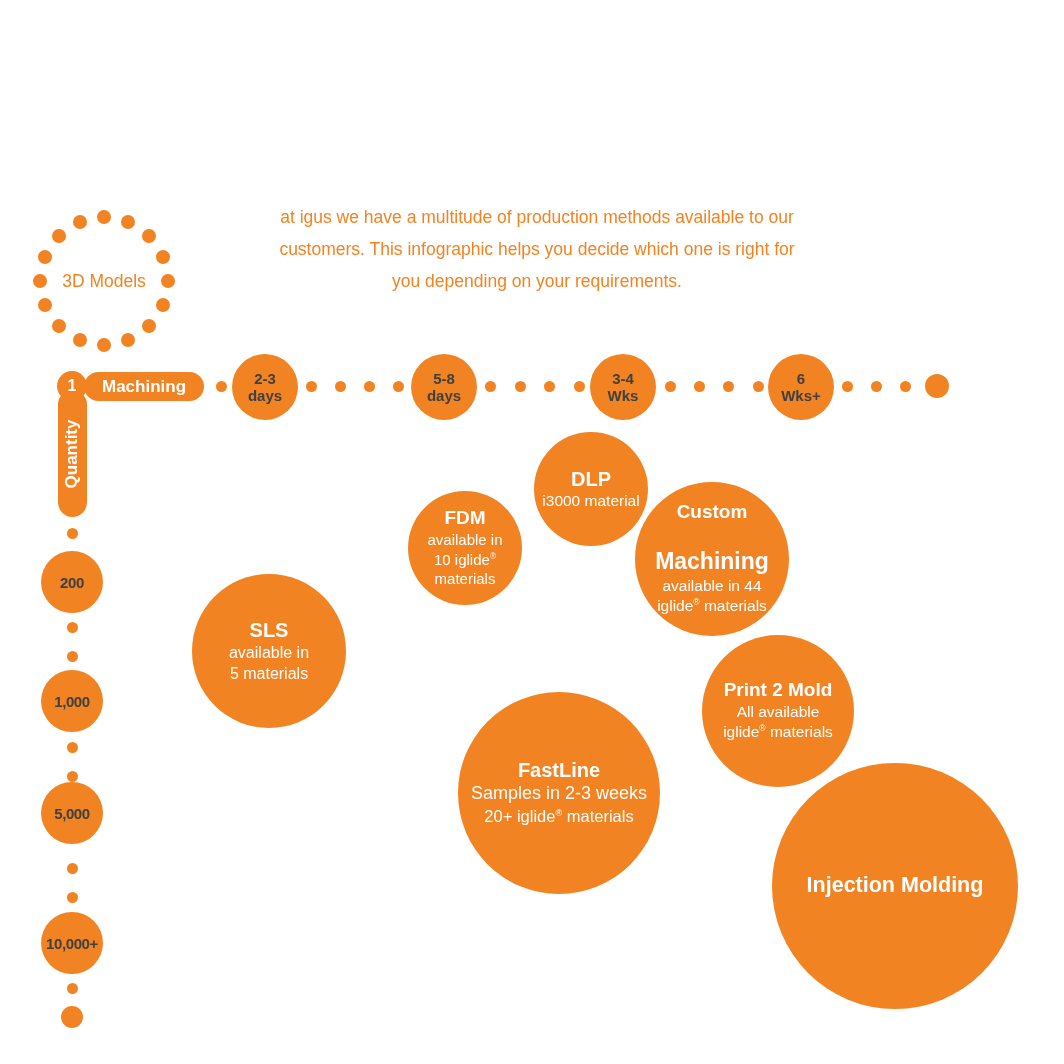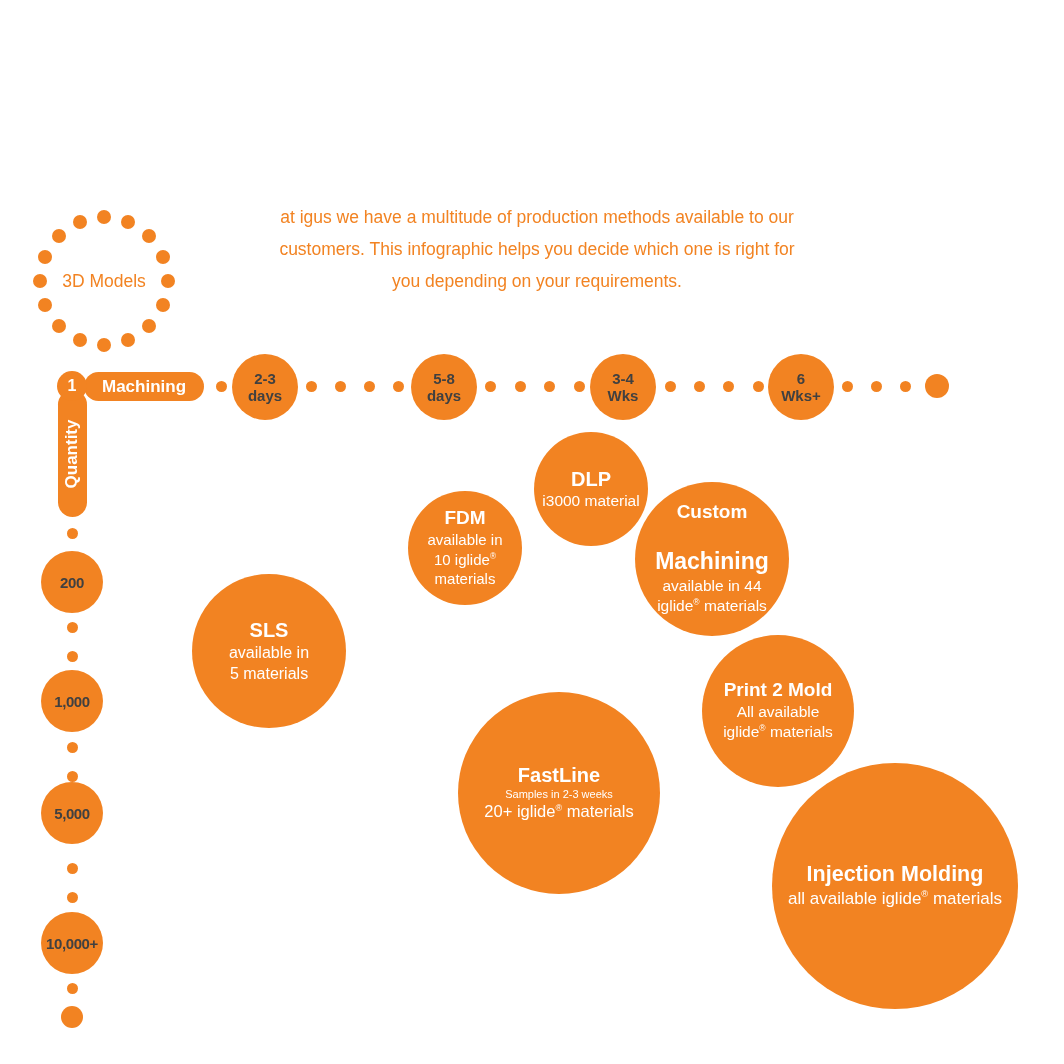--- a/index.html
+++ b/index.html
@@ -162,23 +162,22 @@
     <div class="circle bubble" style="left: 702px; top: 635px; width: 152px; height: 152px;">
       <div class="bubble-text">
         <div class="b-title" style="font-size: 19px;">Print 2 Mold</div>
         <div class="b-body" style="font-size: 15.5px;">All available</div>
         <div class="b-body" style="font-size: 15.5px;">iglide<sup>®</sup> materials</div>
       </div>
     </div>
     <div class="circle bubble" style="left: 458px; top: 692px; width: 202px; height: 202px;">
       <div class="bubble-text">
         <div class="b-title" style="font-size: 20px;">FastLine</div>
-        <div class="b-body" style="font-size: 11px;">Samples in 2-3 weeks</div>
+        <div class="b-body" style="font-size: 18px;">Samples in 2-3 weeks</div>
         <div class="b-body" style="font-size: 16.5px;">20+ iglide<sup>®</sup> materials</div>
       </div>
     </div>
     <div class="circle bubble" style="left: 772px; top: 763px; width: 246px; height: 246px;">
       <div class="bubble-text">
         <div class="b-title" style="font-size: 21.5px;">Injection Molding</div>
-        <div class="b-body" style="font-size: 17px;">all available iglide<sup>®</sup> materials</div>
       </div>
     </div>
   </div>
 
 </body></html>

